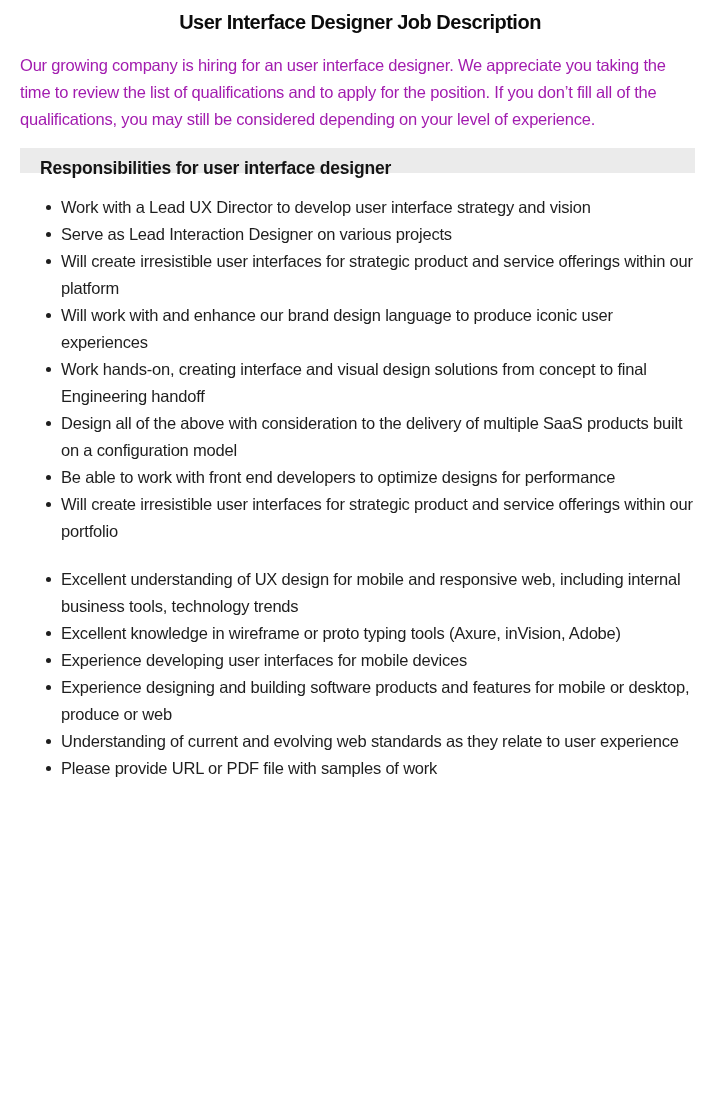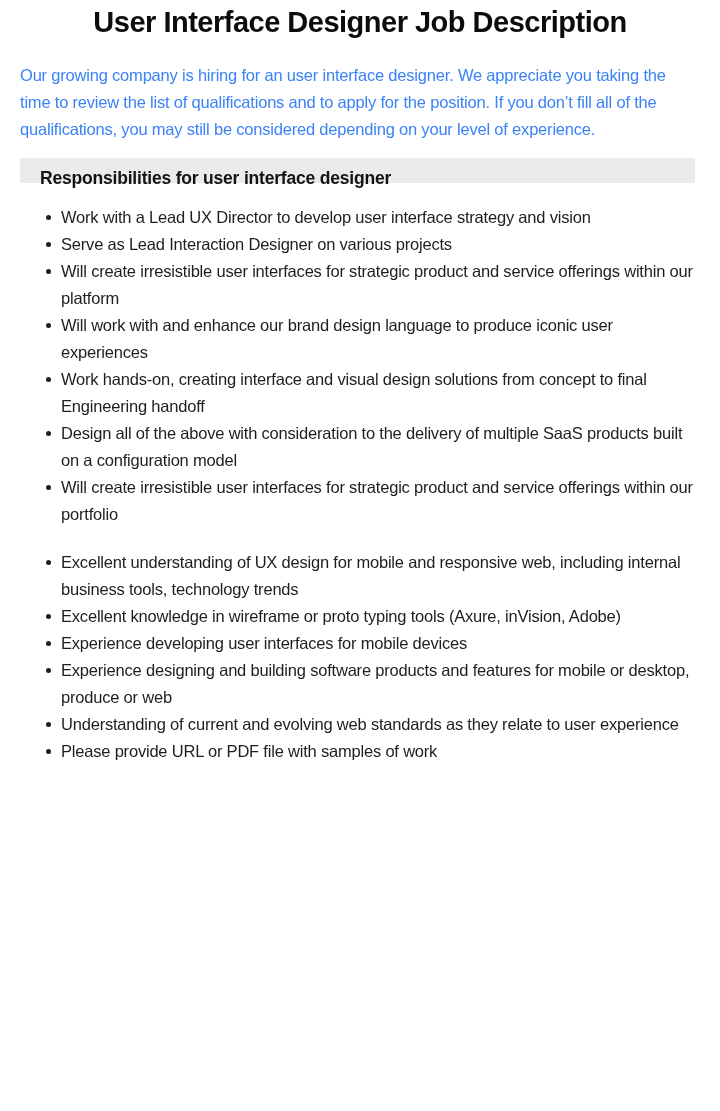--- a/index.html
+++ b/index.html
@@ -16,33 +16,33 @@
     -webkit-font-smoothing: antialiased;
   }
   .page {
     width: 720px;
     height: 1111px;
     background: #ffffff;
   }
   h1.page-title {
     margin: 0;
     padding-top: 5px;
-    font-size: 29px;
+    font-size: 20px;
     line-height: 35px;
     font-weight: 700;
     text-align: center;
     letter-spacing: -0.5px;
     color: #0c0c0c;
   }
   p.intro {
-    margin: 22px 22px 0 20px;
+    margin: 12px 22px 0 20px;
     font-size: 16.5px;
     line-height: 27px;
     letter-spacing: -0.2px;
-    color: #3b82f6;
+    color: #a21caf;
   }
   .section-header {
     margin: 15px 25px 0 20px;
     height: 25px;
     line-height: 40px;
     background: #ebebeb;
     padding-left: 20px;
     font-size: 17.5px;
     font-weight: 700;
     letter-spacing: -0.2px;
@@ -91,20 +91,21 @@
 
         <li>Will create irresistible user interfaces for strategic product and service offerings within our platform</li>
 
         <li>Will work with and enhance our brand design language to produce iconic user experiences</li>
 
         <li>Work hands-on, creating interface and visual design solutions from concept to final Engineering handoff</li>
 
 
         <li>Design all of the above with consideration to the delivery of multiple SaaS products built on a configuration model</li>
 
+        <li>Be able to work with front end developers to optimize designs for performance</li>
 
         <li>Will create irresistible user interfaces for strategic product and service offerings within our portfolio</li>
       </ul>
   </section>
 
   <section>
     <ul class="bullet-list">
 
         <li>Excellent understanding of UX design for mobile and responsive web, including internal business tools, technology trends</li>
 

